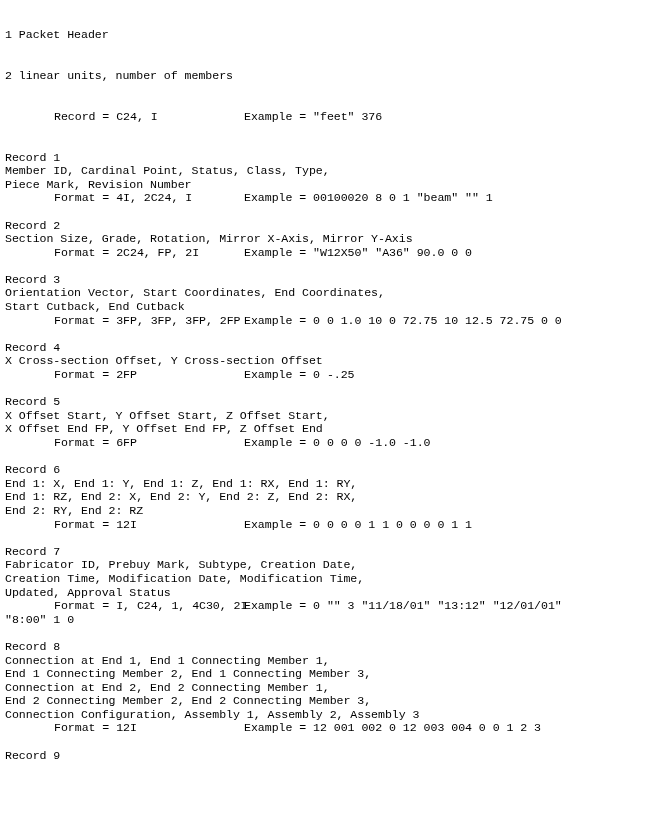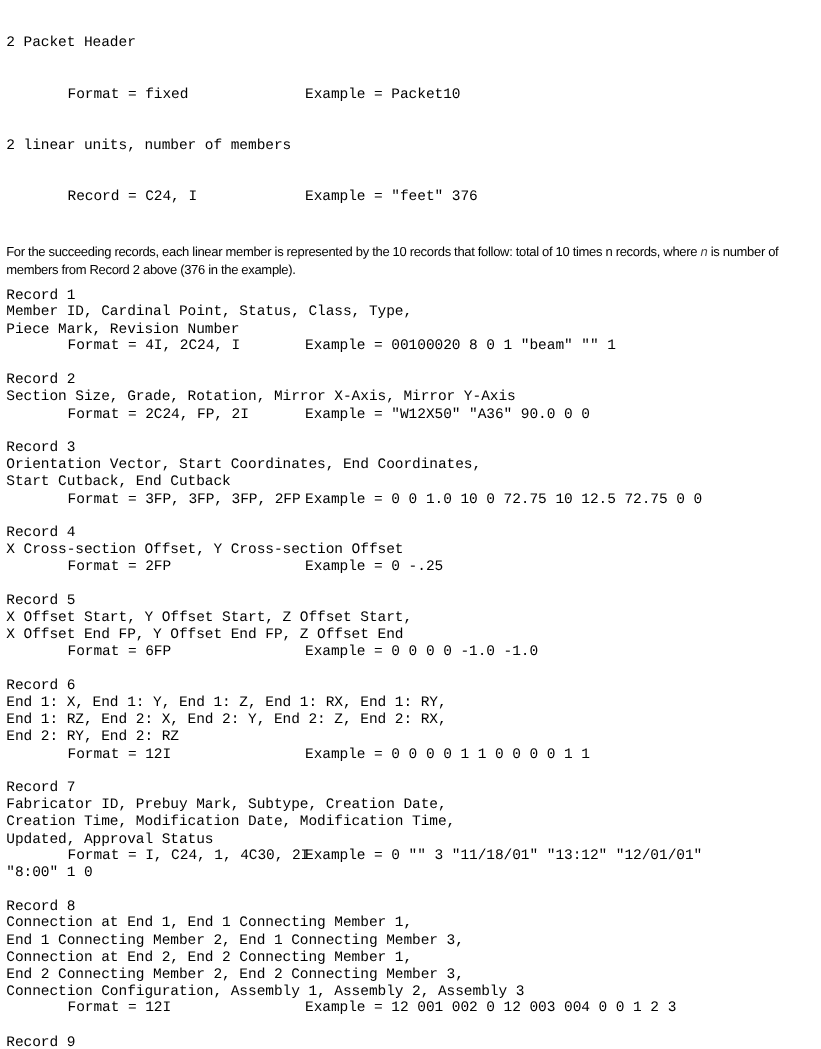--- a/index.html
+++ b/index.html
@@ -30,23 +30,21 @@
       width: 650px;
     }
     .prose em { font-style: italic; color: #444; }
   </style>
 </head>
 <body>
 
 <div class="doc">
 
   <div class="mono">
-    <div class="line">2 Packet Header</div>
-    <div class="line indent"><span class="fmt">Format = fixed</span><span>Example = Packet10</span></div>
+    <div class="line">1 Packet Header</div>
     <div class="line">2 linear units, number of members</div>
     <div class="line indent"><span class="fmt">Record = C24, I</span><span>Example = "feet" 376</span></div>
   </div>
 
-  <p class="prose"><span>For the succeeding records, each linear member is represented by the 10 records that follow: total of 10 times n records, where </span><em>n</em><span> is number of members from Record 2 above (376 in the example).</span></p>
 
   <div class="mono" id="records"><div><div class="line">Record 1</div><div class="line">Member ID, Cardinal Point, Status, Class, Type,</div><div class="line">Piece Mark, Revision Number</div><div class="line indent"><span class="fmt">Format = 4I, 2C24, I</span><span>Example = 00100020 8 0 1 "beam" "" 1</span></div></div><div><div class="gap"></div><div class="line">Record 2</div><div class="line">Section Size, Grade, Rotation, Mirror X-Axis, Mirror Y-Axis</div><div class="line indent"><span class="fmt">Format = 2C24, FP, 2I</span><span>Example = "W12X50" "A36" 90.0 0 0</span></div></div><div><div class="gap"></div><div class="line">Record 3</div><div class="line">Orientation Vector, Start Coordinates, End Coordinates,</div><div class="line">Start Cutback, End Cutback</div><div class="line indent"><span class="fmt">Format = 3FP, 3FP, 3FP, 2FP</span><span>Example = 0 0 1.0 10 0 72.75 10 12.5 72.75 0 0</span></div></div><div><div class="gap"></div><div class="line">Record 4</div><div class="line">X Cross-section Offset, Y Cross-section Offset</div><div class="line indent"><span class="fmt">Format = 2FP</span><span>Example = 0 -.25</span></div></div><div><div class="gap"></div><div class="line">Record 5</div><div class="line">X Offset Start, Y Offset Start, Z Offset Start,</div><div class="line">X Offset End FP, Y Offset End FP, Z Offset End</div><div class="line indent"><span class="fmt">Format = 6FP</span><span>Example = 0 0 0 0 -1.0 -1.0</span></div></div><div><div class="gap"></div><div class="line">Record 6</div><div class="line">End 1: X, End 1: Y, End 1: Z, End 1: RX, End 1: RY,</div><div class="line">End 1: RZ, End 2: X, End 2: Y, End 2: Z, End 2: RX,</div><div class="line">End 2: RY, End 2: RZ</div><div class="line indent"><span class="fmt">Format = 12I</span><span>Example = 0 0 0 0 1 1 0 0 0 0 1 1</span></div></div><div><div class="gap"></div><div class="line">Record 7</div><div class="line">Fabricator ID, Prebuy Mark, Subtype, Creation Date,</div><div class="line">Creation Time, Modification Date, Modification Time,</div><div class="line">Updated, Approval Status</div><div class="line indent"><span class="fmt">Format = I, C24, 1, 4C30, 2I</span><span>Example = 0 "" 3 "11/18/01" "13:12" "12/01/01"</span></div><div class="line">"8:00" 1 0</div></div><div><div class="gap"></div><div class="line">Record 8</div><div class="line">Connection at End 1, End 1 Connecting Member 1,</div><div class="line">End 1 Connecting Member 2, End 1 Connecting Member 3,</div><div class="line">Connection at End 2, End 2 Connecting Member 1,</div><div class="line">End 2 Connecting Member 2, End 2 Connecting Member 3,</div><div class="line">Connection Configuration, Assembly 1, Assembly 2, Assembly 3</div><div class="line indent"><span class="fmt">Format = 12I</span><span>Example = 12 001 002 0 12 003 004 0 0 1 2 3</span></div></div><div><div class="gap"></div><div class="line">Record 9</div></div></div>
 
 </div>
 
 </body></html>

